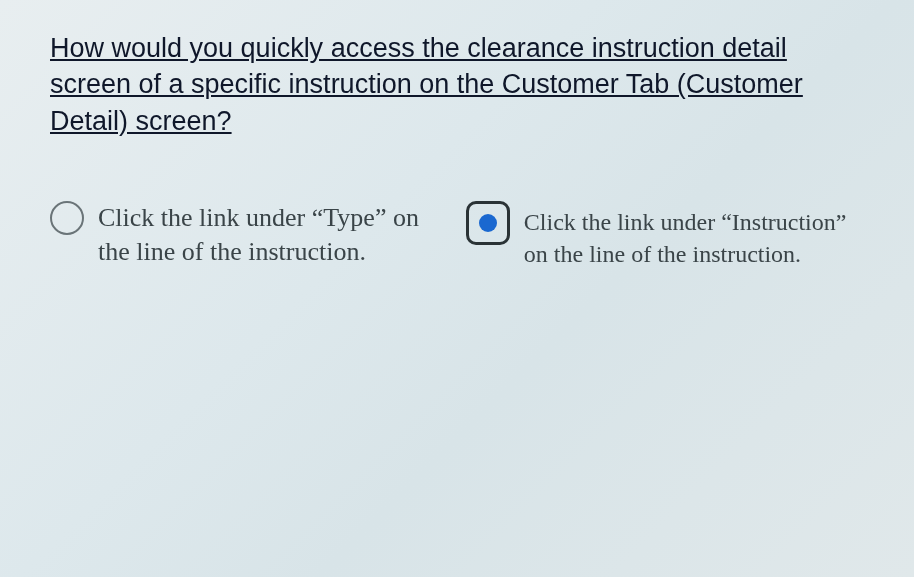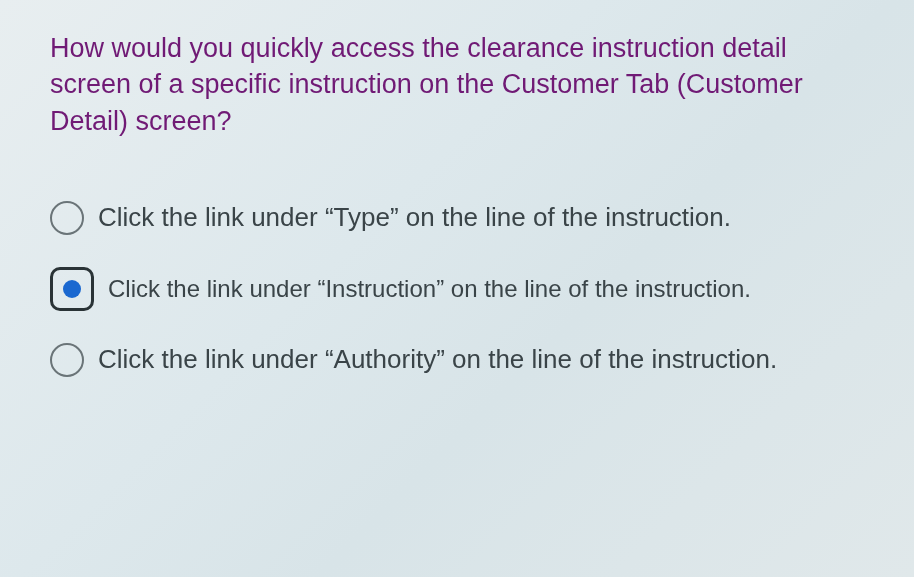--- a/index.html
+++ b/index.html
@@ -9,28 +9,30 @@
     background: linear-gradient(135deg, #e8eef0 0%, #dde8ec 40%, #d8e4e8 60%, #e0e8ea 100%);
     font-family: -apple-system, BlinkMacSystemFont, "Segoe UI", Arial, sans-serif;
     color: #3a4448;
     padding: 30px 50px 20px 50px;
     position: relative;
     overflow: hidden;
   }
   .question {
     font-size: 27px;
     line-height: 1.35;
-    color: #701a75;
+    color: #0f172a;
     margin-bottom: 60px;
     font-weight: 400;
+    text-decoration: underline;
   }
   .options {
     display: flex;
-    flex-direction: column;
+    flex-direction: row;
     gap: 30px;
+    font-family: Liberation Serif, serif;
   }
   .option {
     display: flex;
     align-items: flex-start;
     gap: 14px;
     cursor: pointer;
   }
   .radio {
     flex-shrink: 0;
     width: 34px;
@@ -79,19 +81,15 @@
   <div class="option">
     <div class="radio"></div>
     <div class="option-label">Click the link under “Type” on the line of the instruction.</div>
   </div>
 
   <div class="option">
     <div class="radio selected"></div>
     <div class="option-label smaller">Click the link under “Instruction” on the line of the instruction.</div>
   </div>
 
-  <div class="option">
-    <div class="radio"></div>
-    <div class="option-label">Click the link under “Authority” on the line of the instruction.</div>
-  </div>
 
 
 </div>
 
 </body></html>

